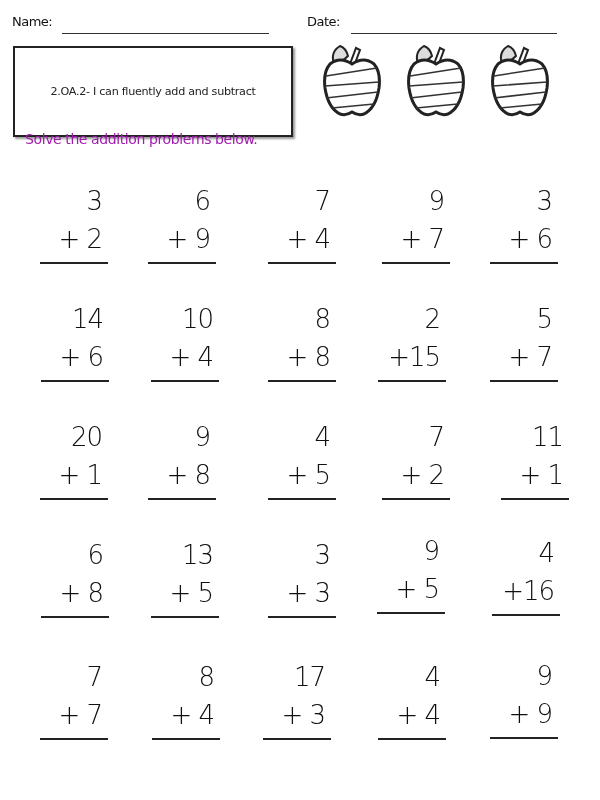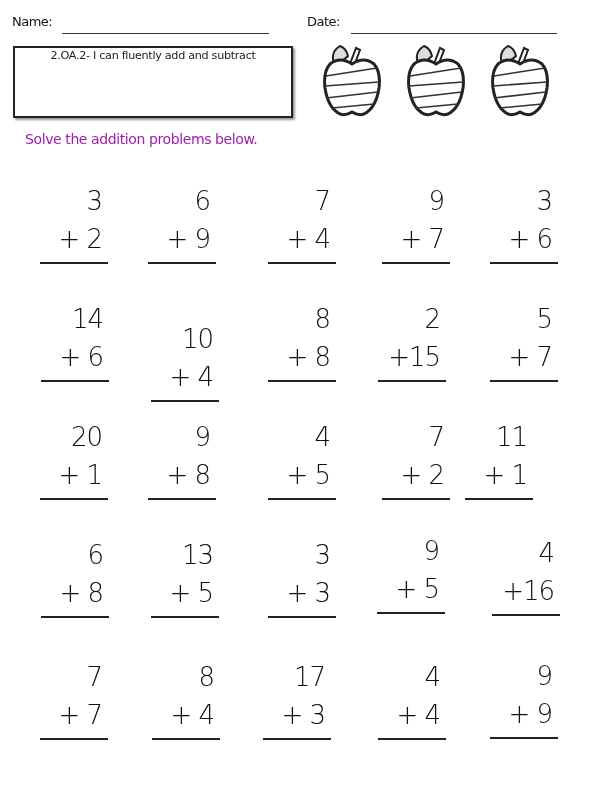--- a/index.html
+++ b/index.html
@@ -1,22 +1,22 @@
 <!DOCTYPE html>
 <html><head>
 <meta charset="utf-8">
 <style>
   html, body { margin:0; padding:0; background:#fff; }
   body { width:600px; height:800px; position:relative; overflow:hidden;
          font-family:"DejaVu Sans", sans-serif; color:#111; }
   .field-label { position:absolute; top:14px; font-size:13px; letter-spacing:-0.5px; }
   .field-line { position:absolute; top:33px; height:0; border-top:1px solid #333; }
-  .standard-box { position:absolute; left:13px; top:46px; width:280px; height:72px;
+  .standard-box { position:absolute; left:13px; top:46px; width:280px; height:91px;
                   border:2px solid #222; box-shadow:2px 2px 2px #999; background:#fff;
-                  box-sizing:border-box; display:flex; justify-content:center; }
+                  box-sizing:border-box; display:flex; align-items:center; justify-content:center; }
   .standard-text { font-size:11.2px; line-height:15.5px; text-align:center; letter-spacing:-0.3px; color:#222; }
   .apple { position:absolute; top:42px; width:60px; height:76px; }
   .instructions { position:absolute; left:25px; top:131px; font-size:14px; letter-spacing:-0.4px; color:#a21caf; }
   .problem { position:absolute; width:68px; height:90px; }
   .problem .num { position:absolute; right:6px; font-size:26px; font-weight:300; letter-spacing:-1px;
                   font-family:"DejaVu Sans", sans-serif; color:#111; line-height:30px; }
   .problem .top { top:0; }
   .problem .bot { top:38px; }
   .problem .line { position:absolute; left:0; right:0; top:76px; border-top:2px solid #222; }
 </style>
@@ -81,21 +81,21 @@
     <span class="num top">3</span>
     <span class="num bot">+ 6</span>
     <div class="line"></div>
   </div>
 
   <div class="problem" style="left:41px; top:304px;">
     <span class="num top">14</span>
     <span class="num bot">+ 6</span>
     <div class="line"></div>
   </div>
-  <div class="problem" style="left:151px; top:304px;margin-top:20px;">
+  <div class="problem" style="left:151px; top:304px;">
     <span class="num top">10</span>
     <span class="num bot">+ 4</span>
     <div class="line"></div>
   </div>
   <div class="problem" style="left:268px; top:304px;">
     <span class="num top">8</span>
     <span class="num bot">+ 8</span>
     <div class="line"></div>
   </div>
   <div class="problem" style="left:378px; top:304px;">
@@ -122,21 +122,21 @@
   <div class="problem" style="left:268px; top:422px;">
     <span class="num top">4</span>
     <span class="num bot">+ 5</span>
     <div class="line"></div>
   </div>
   <div class="problem" style="left:382px; top:422px;">
     <span class="num top">7</span>
     <span class="num bot">+ 2</span>
     <div class="line"></div>
   </div>
-  <div class="problem" style="left:465px; top:422px;">
+  <div class="problem" style="left:501px; top:422px;">
     <span class="num top">11</span>
     <span class="num bot">+ 1</span>
     <div class="line"></div>
   </div>
 
   <div class="problem" style="left:41px; top:540px;">
     <span class="num top">6</span>
     <span class="num bot">+ 8</span>
     <div class="line"></div>
   </div>

